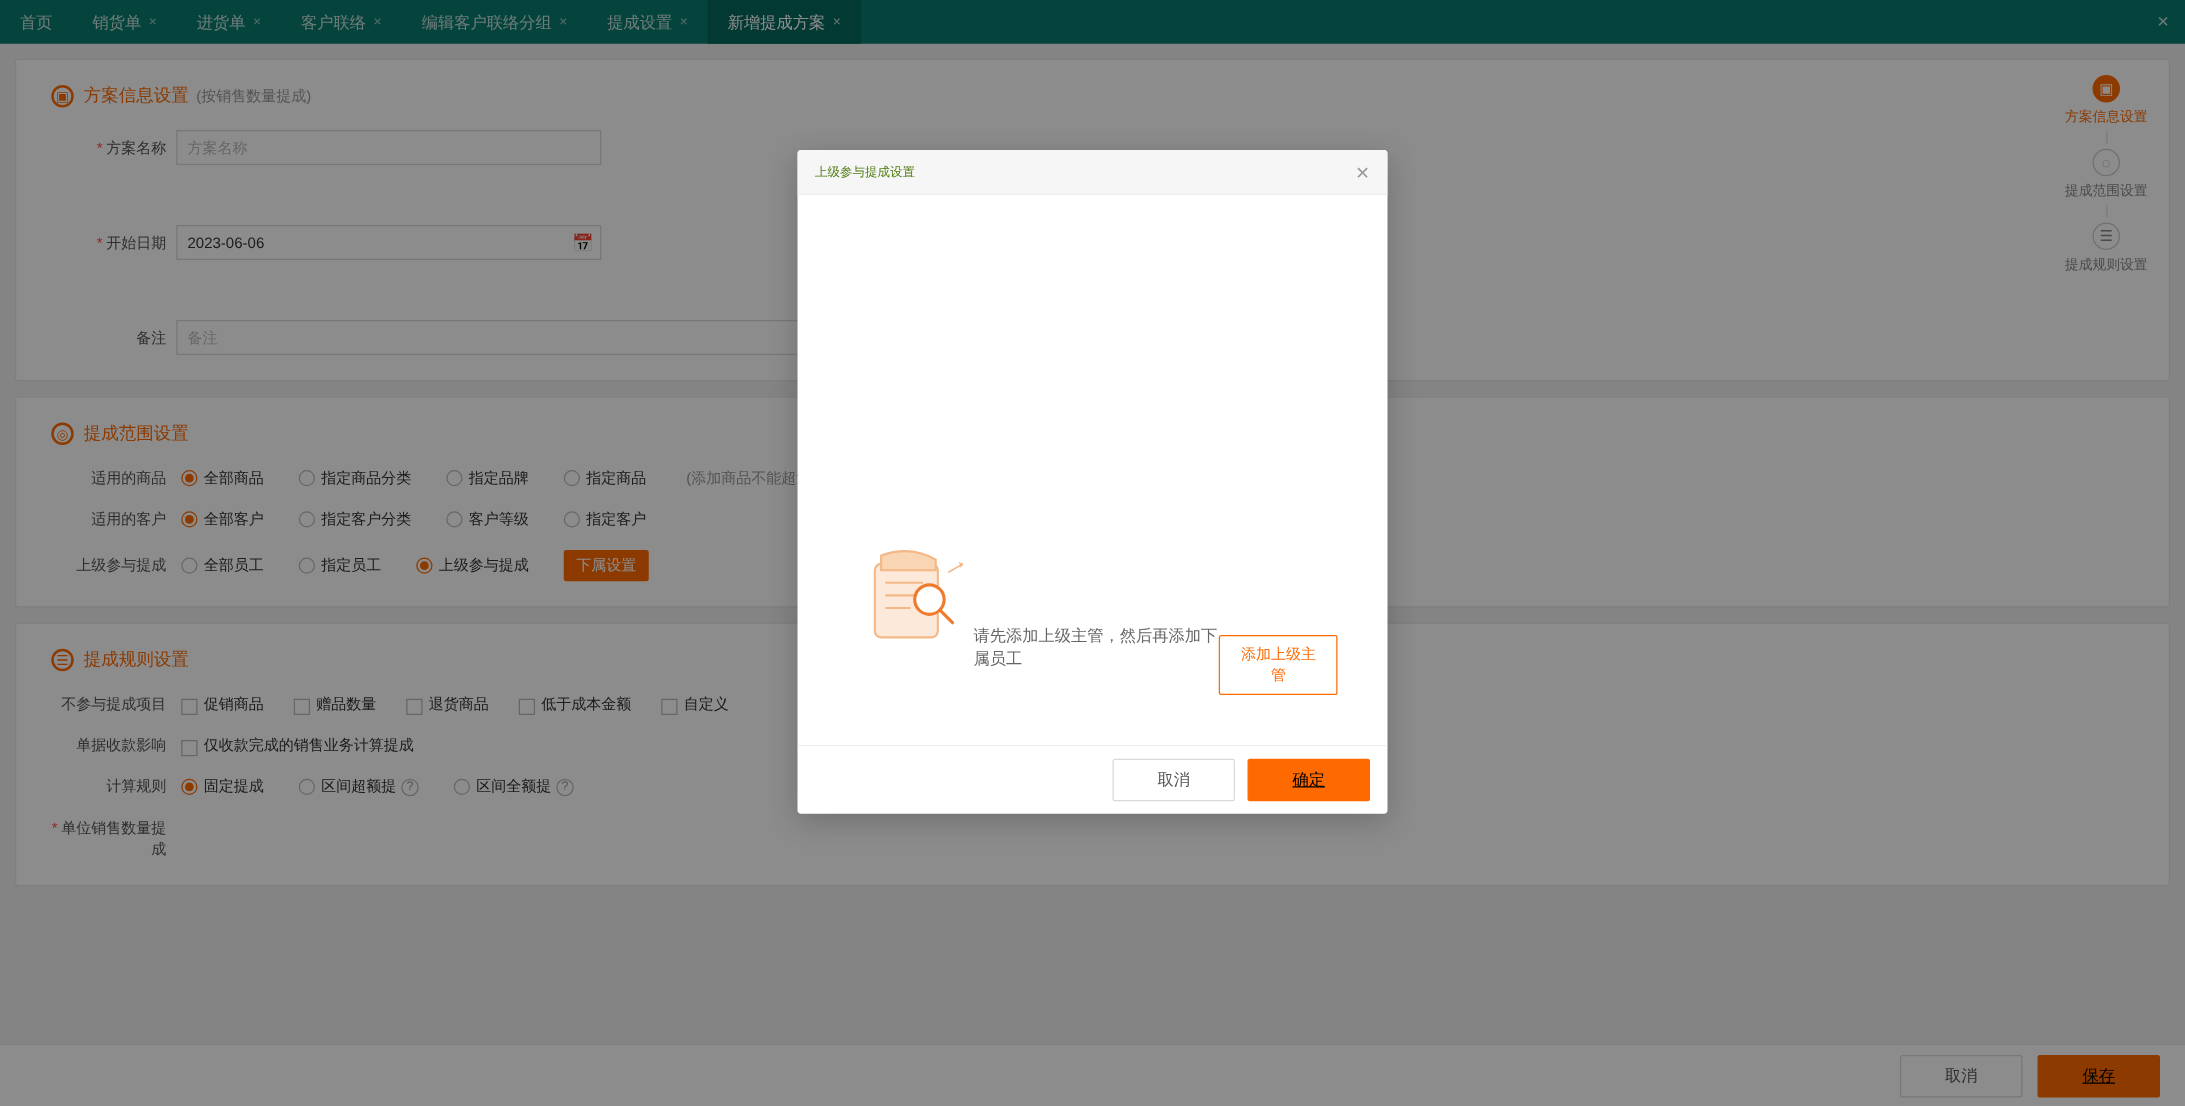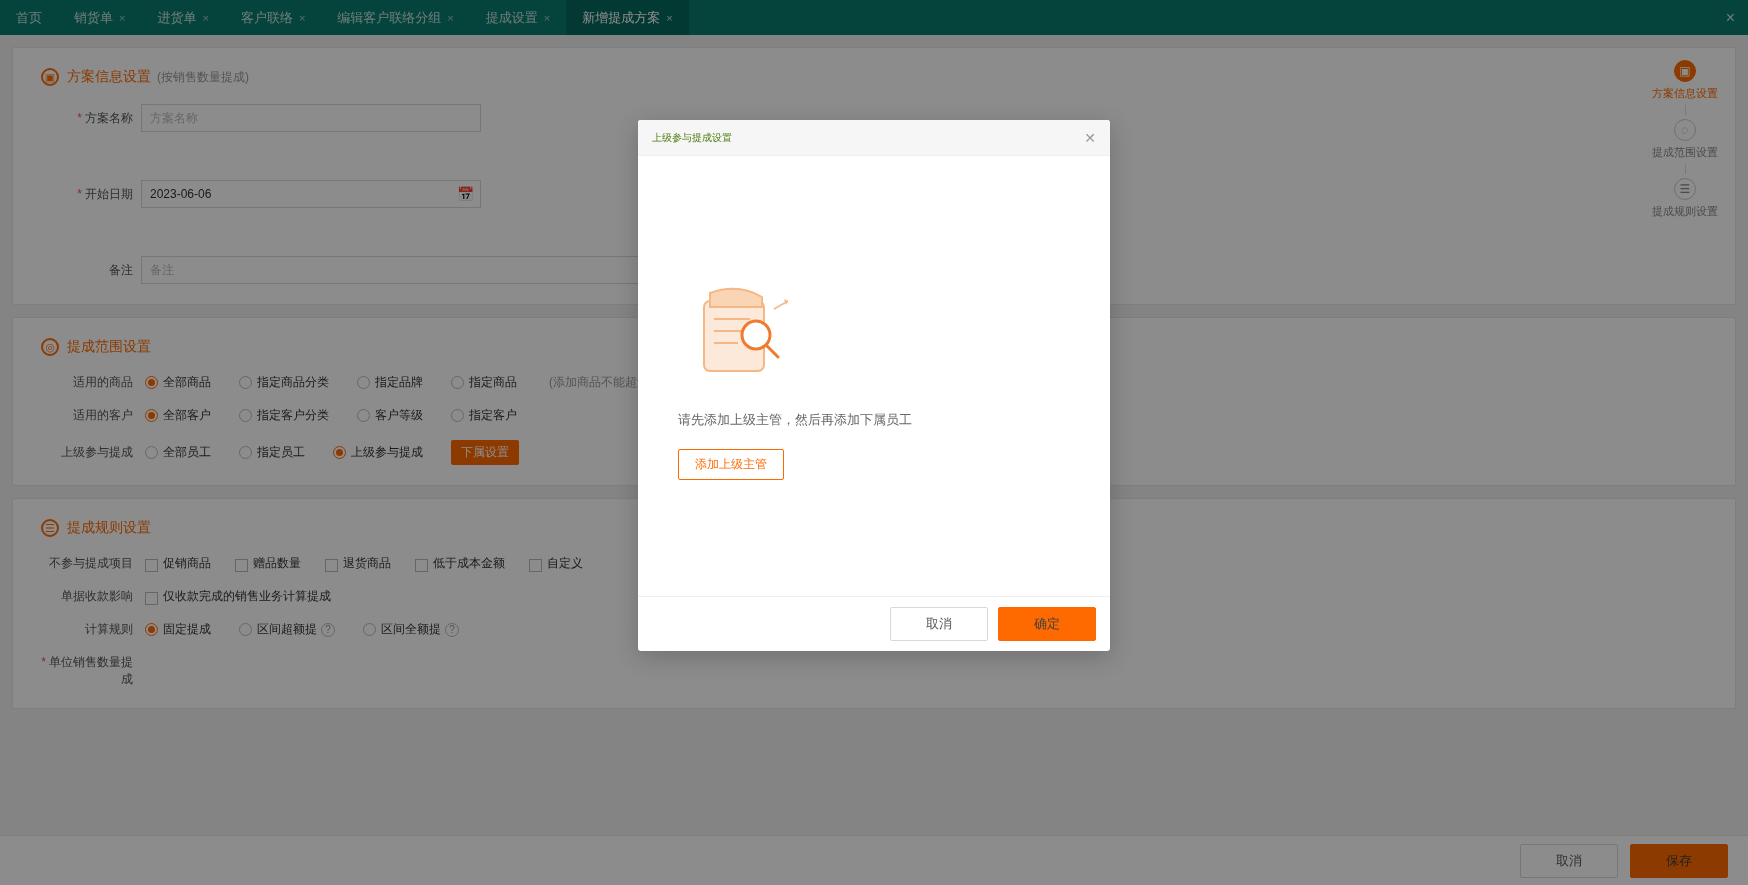--- a/index.html
+++ b/index.html
@@ -110,41 +110,41 @@
 }
 
 
 .footer {
   position:absolute; left:0; right:0; bottom:0; height:50px;
   background:#fff; border-top:1px solid #e6e6e6;
   display:flex; justify-content:flex-end; align-items:center; padding:0 20px; gap:12px;
 }
 .btn { padding:7px 35px; font-size:13px; border-radius:2px; cursor:pointer; }
 .btn-default { background:#fff; border:1px solid #d9d9d9; color:#555; }
-.btn-primary { background:#ff6a00; border:1px solid #ff6a00; color:#404040; }
+.btn-primary { background:#ff6a00; border:1px solid #ff6a00; color:#000000;text-decoration:underline; }
 
 
 .overlay {
   position:absolute; inset:0; background:rgba(0,0,0,.45);
   display:flex; align-items:flex-start; justify-content:center;
   z-index:100;
 }
 .modal {
   width:472px; background:#fff; border-radius:3px; margin-top:120px;
   box-shadow:0 6px 24px rgba(0,0,0,.2); overflow:hidden;
   display:flex; flex-direction:column;
 }
 .modal-header {
   height:36px; background:#f6f6f6; display:flex; align-items:center;
   padding:0 14px; border-bottom:1px solid #eee;
 }
 .modal-title { font-size:10px; color:#4d7c0f; }
 .modal-close { margin-left:auto; color:#999; cursor:pointer; font-size:14px; }
 .modal-body {
-  min-height:440px; display:flex; flex-direction:column; align-items:flex-start;
+  min-height:440px; display:flex; flex-direction:row; align-items:flex-end;
   justify-content:center; padding:40px;
 }
 .empty-ill { width:120px; height:120px; margin-bottom:18px; }
 .empty-text { color:#666; font-size:13px; margin-bottom:20px; }
 .btn-outline {
   padding:6px 16px; background:#fff; border:1px solid #ff6a00; color:#ff6a00;
   border-radius:2px; cursor:pointer; font-size:12px;
 }
 .modal-footer {
   border-top:1px solid #eee; padding:10px 14px; display:flex;

